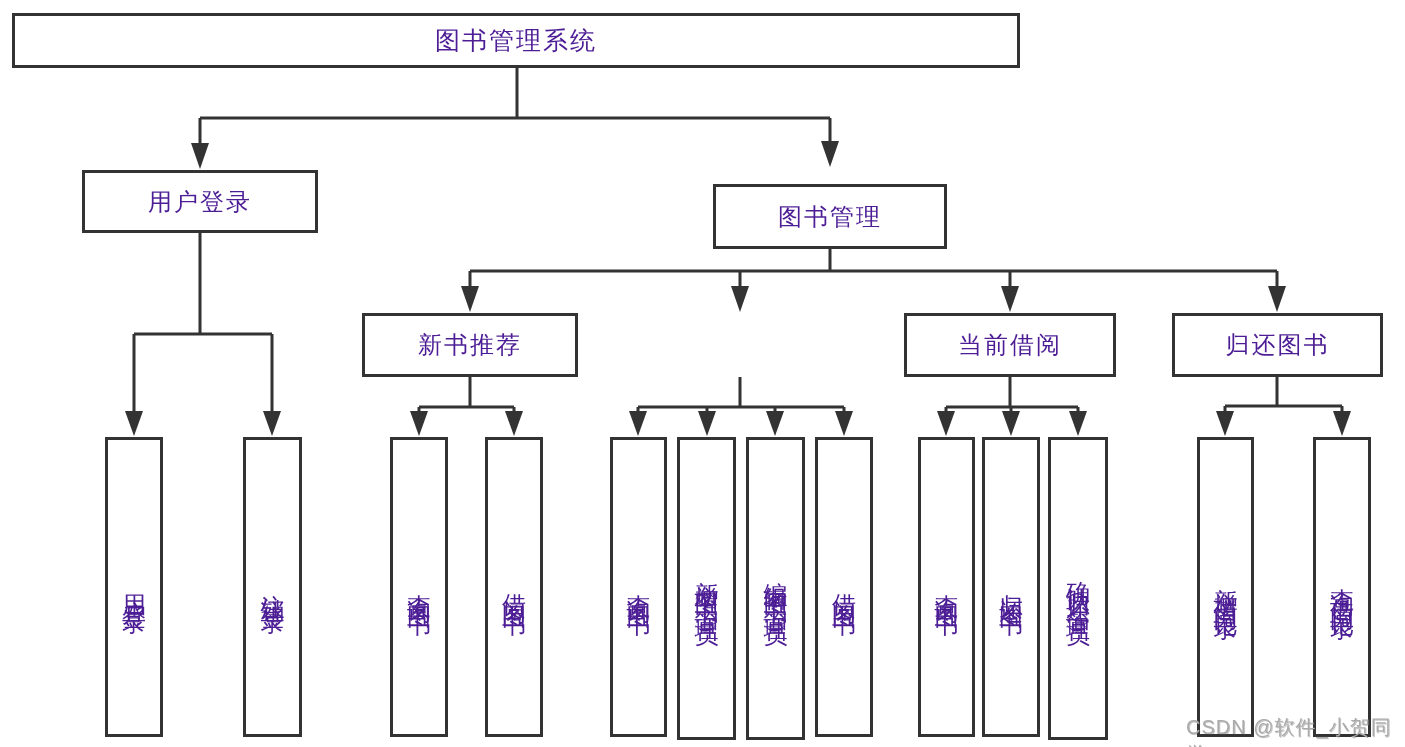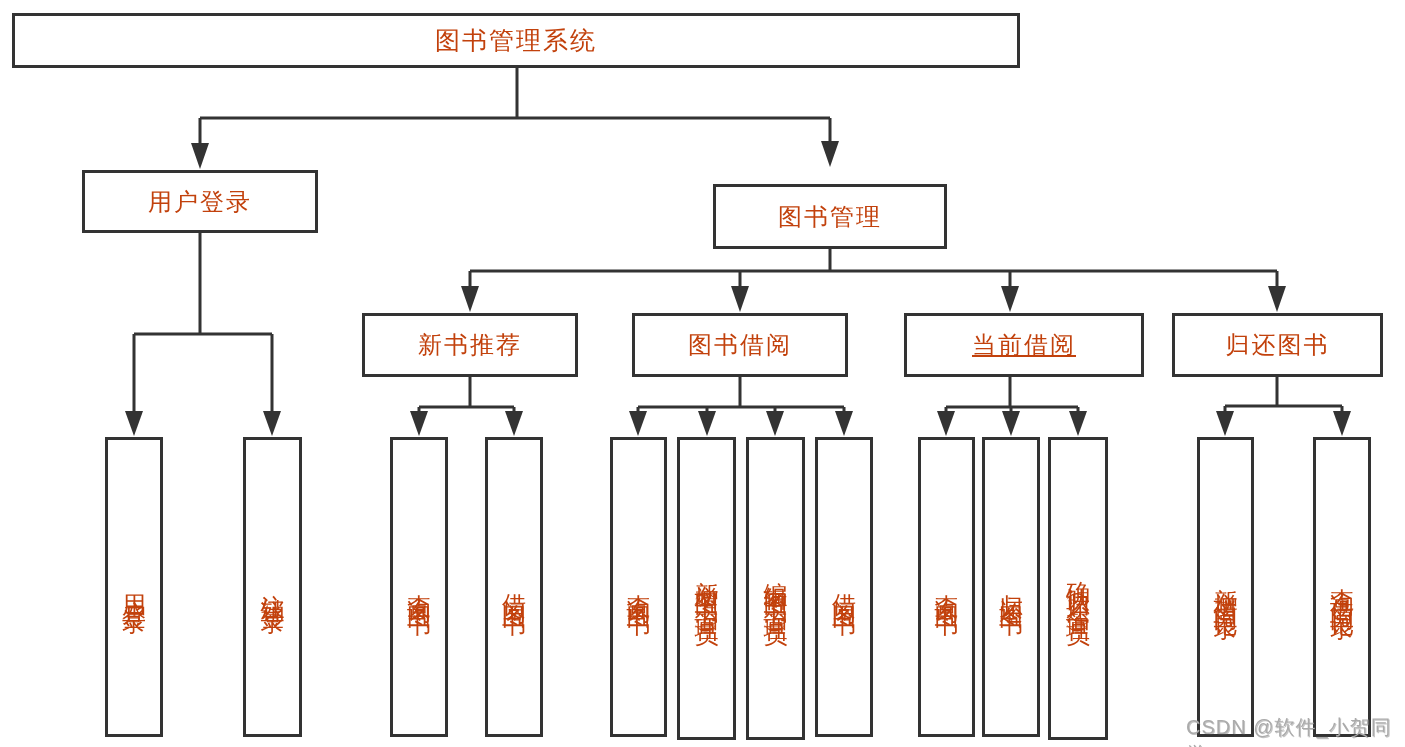--- a/index.html
+++ b/index.html
@@ -24,21 +24,21 @@
     pointer-events: none;
   }
   .node {
     position: absolute;
     box-sizing: border-box;
     border: 3px solid #333333;
     background: #ffffff;
     display: flex;
     align-items: center;
     justify-content: center;
-    color: #c2410c;
+    color: #4c1d95;
     font-size: 24px;
     letter-spacing: 2px;
     white-space: nowrap;
     z-index: 2;
   }
   .node.root { font-size: 25px; }
   .leaf .vtext {
     writing-mode: vertical-rl;
     text-orientation: mixed;
     line-height: 1;
@@ -112,24 +112,21 @@
   <div class="node" style="left:82px; top:170px; width:236px; height:63px;">
     <span>用户登录</span>
   </div>
   <div class="node" style="left:713px; top:184px; width:234px; height:65px;">
     <span>图书管理</span>
   </div>
 
   <div class="node" style="left:362px; top:313px; width:216px; height:64px;text-align:center;">
     <span>新书推荐</span>
   </div>
-  <div class="node" style="left:632px; top:313px; width:216px; height:64px;">
-    <span>图书借阅</span>
-  </div>
-  <div class="node" style="left:904px; top:313px; width:240px; height:64px;text-decoration:underline;">
+  <div class="node" style="left:904px; top:313px; width:212px; height:64px;">
     <span>当前借阅</span>
   </div>
   <div class="node" style="left:1172px; top:313px; width:211px; height:64px;">
     <span>归还图书</span>
   </div>
 
   <div class="node leaf" style="left:105px; top:437px; width:58px; height:300px;">
     <span class="vtext">用户登录</span>
   </div>
   <div class="node leaf" style="left:243px; top:437px; width:59px; height:300px;">

